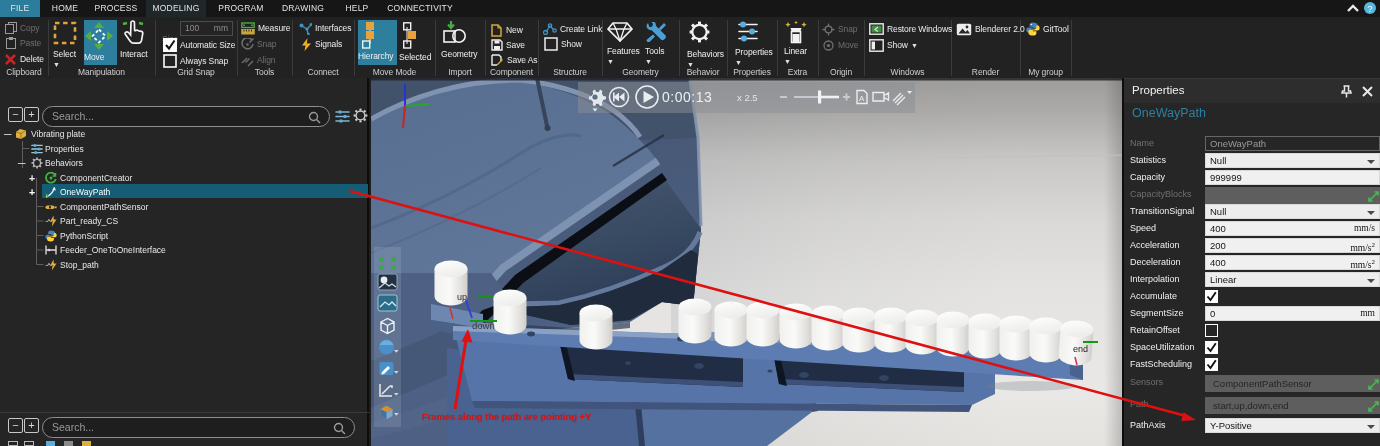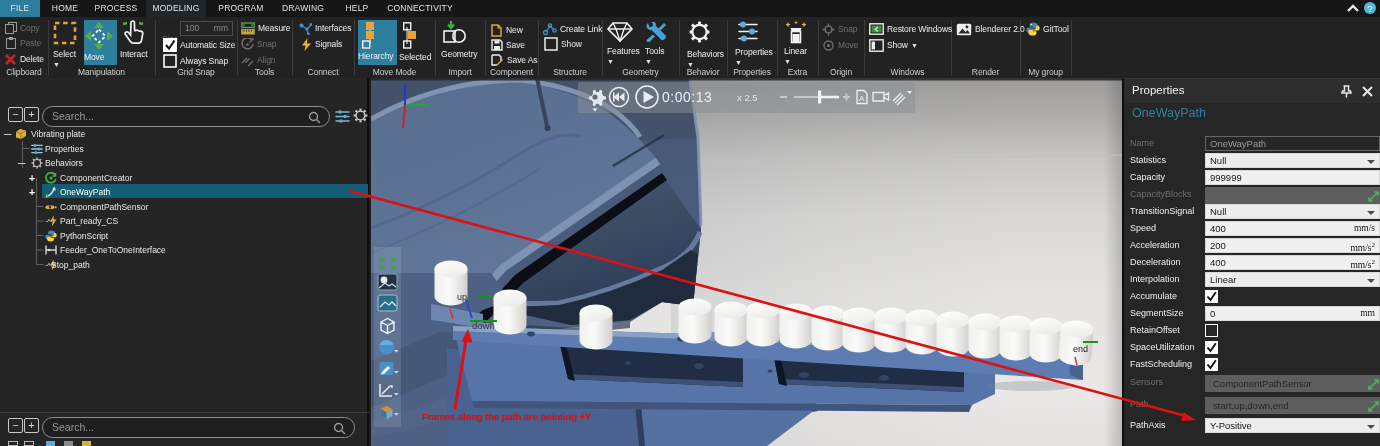--- a/index.html
+++ b/index.html
@@ -483,21 +483,21 @@
           <path d="M1 1.5 v9 M11 1.5 v9 M1 6 h10" stroke="#d8d8d8" stroke-width="1.4" fill="none"></path>
           <circle cx="4" cy="6" r="1.3" fill="#d8d8d8"></circle>
         </svg>
       <span class="lbl" style="left:60px">Feeder_OneToOneInterface</span>
     </div>
     <div class="trow" style="top:179.5px">
       <svg style="position:absolute;left:45px;top:1px" width="12" height="12" viewBox="0 0 12 12">
           <path d="M0.5 6.5 h2 l1.5 -2 l1.5 2 h1.5" stroke="#9a9a9a" stroke-width="1.1" fill="none"></path>
           <path d="M8.5 0.5 L5.5 6 h2.2 L6.8 11.5 L11.5 4.5 H8.8 Z" fill="#dfaf3c"></path>
         </svg>
-      <span class="lbl" style="left:51px">Stop_path</span>
+      <span class="lbl" style="left:60px">Stop_path</span>
     </div>
 
     <div style="position:absolute;left:0;top:334px;width:369px;height:1px;background:#3a3a3a"></div>
     <div class="searchrow" style="top:337px">
       <div class="sqbtn" style="left:8px">−</div>
       <div class="sqbtn" style="left:24px">+</div>
       <div class="spill" style="left:42px;top:2px;width:313px;">Search...
         <svg class="mag" style="right:8px;position:absolute" width="13" height="13" viewBox="0 0 13 13">
             <circle cx="5.5" cy="5.5" r="4" fill="none" stroke="#9a9a9a" stroke-width="1.4"></circle>
             <path d="M8.5 8.5 L12 12" stroke="#9a9a9a" stroke-width="1.4"></path>

